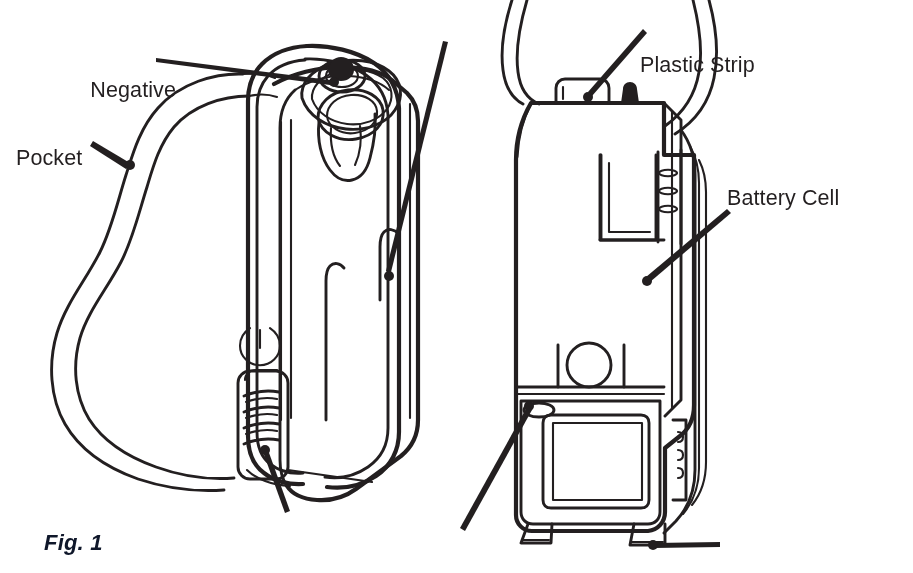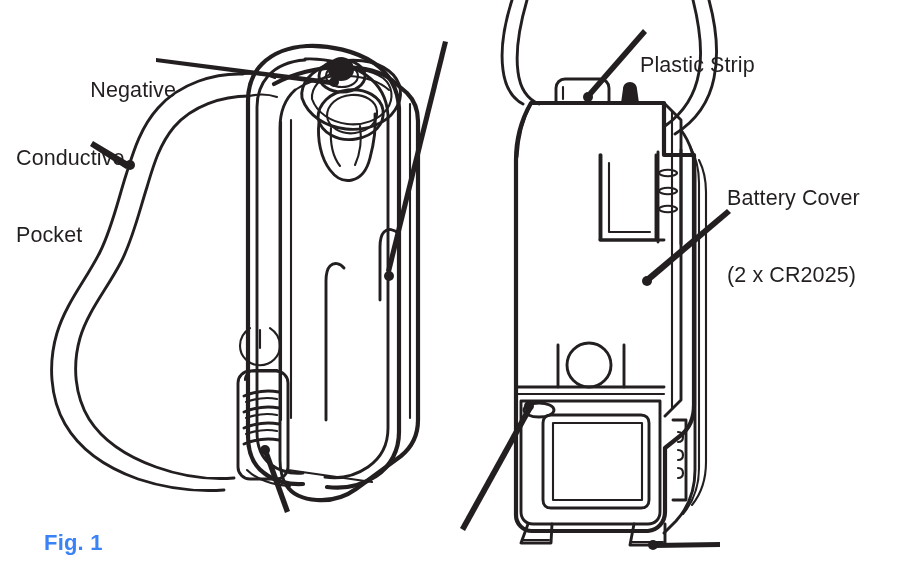--- a/index.html
+++ b/index.html
@@ -43,25 +43,26 @@
     color: #231f20;
     font-size: 21.5px;
     line-height: 25.5px;
     letter-spacing: 0.1px;
     white-space: pre;
     font-family: "Liberation Sans", "DejaVu Sans", sans-serif;
   }
   .label-right { text-align: right; }
   .fig-caption {
     position: absolute;
-    color: #3b82f6;
+    color: #0f172a;
     font-weight: bold;
     font-size: 22px;
     letter-spacing: 0.2px;
     font-family: "Liberation Sans", "DejaVu Sans", sans-serif;
+    font-style: italic;
   }
 </style>
 </head>
 <body>
 
 <div id="figure-root">
 
   <svg id="figure-svg" viewBox="0 0 913 573">
 
     <g>
@@ -279,32 +280,30 @@
       <path class="leader-tapered" d="M 720,542 L 654,543 L 654,548 L 720,547 Z"></path>
       <circle class="leader-dot" cx="653" cy="545" r="5"></circle>
     </g>
   </svg>
 
   <div class="label label-right" style="left:12px; top:27px; width:150px;margin-left:14px;">
     <div>Negative</div>
   </div>
 
   <div class="label" style="left:16px; top:95px;">
-    <div>Conductive</div>
     <div>Pocket</div>
   </div>
 
 
   <div class="label" style="left:640px; top:2px;">
     <div>Plastic Strip</div>
   </div>
 
   <div class="label" style="left:727px; top:135px;">
-    <div>Battery Cover</div>
-    <div>(2 x CR2025)</div>
+    <div>Battery Cell</div>
   </div>
 
   <div class="label" style="left:240px; top:528px;">
     
   </div>
 
   <div class="label" style="left:437px; top:541px;">
     
   </div>
 

